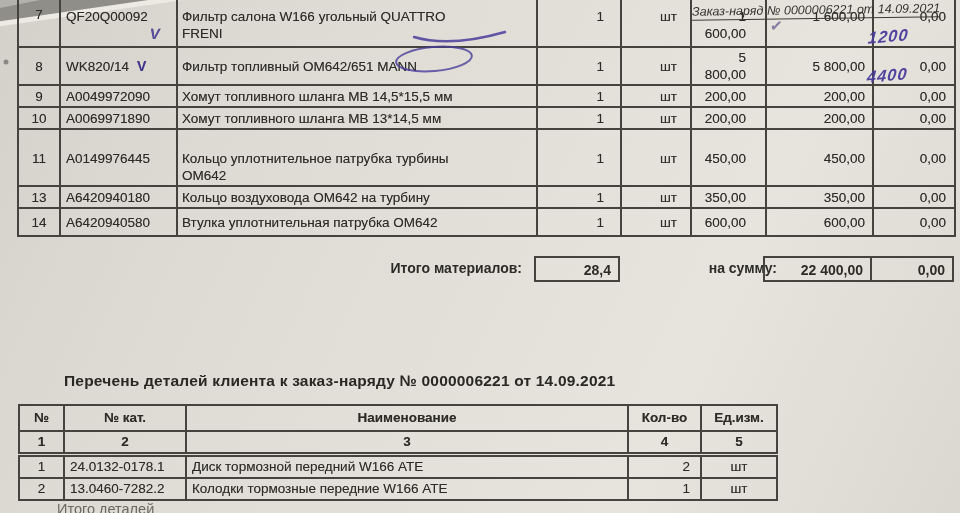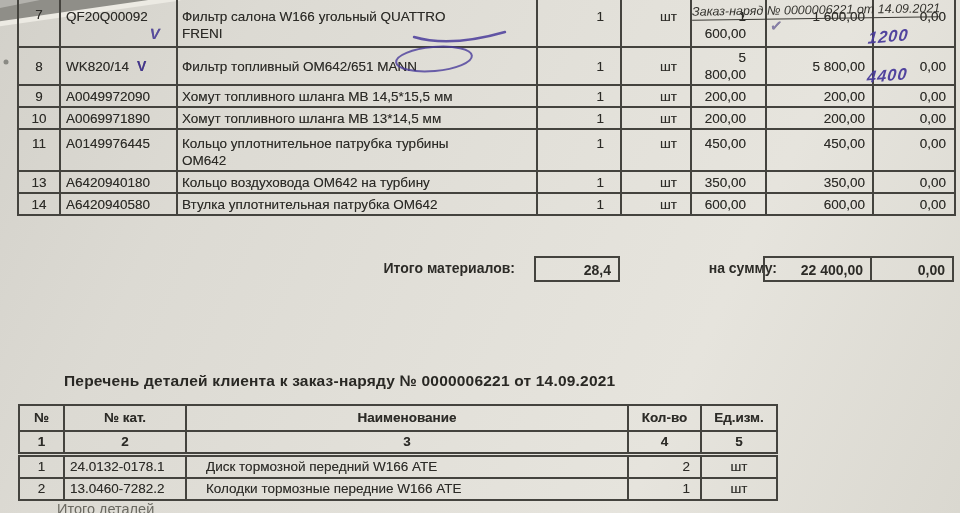--- a/index.html
+++ b/index.html
@@ -23,21 +23,21 @@
   table.t1 td{border:2px solid #44433e;padding:1px 4px;vertical-align:middle;background:transparent;}
   table.t1 .c-num{text-align:center;}
   table.t1 .c-part{padding-left:5px;}
   table.t1 .c-qty{text-align:right;padding-right:16px;}
   table.t1 .c-unit{text-align:right;padding-right:13px;}
   table.t1 .c-price{text-align:right;padding-right:19px;}
   table.t1 .c-sum{text-align:right;padding-right:7px;position:relative;}
   table.t1 .c-disc{text-align:right;padding-right:8px;position:relative;}
   tr.r7 td{vertical-align:top;padding-top:24px;}
   tr.r7 td.c-num{padding-top:22px;}
-  tr.top-align td{vertical-align:top;padding-top:5px;}
+  tr.top-align td{vertical-align:top;padding-top:20px;}
 
   .check-v{
     text-align:right;padding-right:12px;color:#4a3c9b;font-weight:bold;font-size:15px;
     transform:skewX(-10deg);opacity:.9;
   }
   .check-bold{color:#43358f;font-weight:bold;font-size:14px;margin-left:8px;letter-spacing:-2px;}
   .sum-check{
     position:absolute;left:3px;bottom:7px;color:#756c9f;font-size:15px;font-weight:bold;
     transform:rotate(6deg);opacity:.85;
   }
@@ -53,21 +53,21 @@
   .order-ref{
     position:absolute;right:20px;top:3px;z-index:3;
     font-style:italic;font-size:12.5px;color:#33322d;
     border-bottom:1.5px solid #3a3934;padding-bottom:1px;
     transform:rotate(-0.8deg);
   }
 
   
   .totals{position:absolute;left:0;top:256px;width:960px;height:26px;z-index:2;font-weight:bold;font-size:14px;}
   .totals>div{position:absolute;line-height:24px;}
-  .tot-label1{left:233px;width:282px;text-align:right;}
+  .tot-label1{left:240px;width:282px;text-align:right;}
   .tot-box{border:2px solid #44433e;height:26px;box-sizing:border-box;text-align:right;line-height:21px;padding-right:7px;}
   .tot-qty{left:534px;width:86px;}
   .tot-label2{left:640px;width:137px;text-align:right;}
   .tot-sum{left:763px;width:109px;}
   .tot-disc{left:870px;width:84px;}
 
   .amount-words{position:absolute;left:18px;top:287px;font-size:14px;color:#3a3934;z-index:2;}
 
   
   .client-title{position:absolute;left:64px;top:372px;font-size:15.5px;font-weight:bold;color:#292824;z-index:2;letter-spacing:.2px;}
@@ -75,21 +75,21 @@
     position:absolute;left:18px;top:404px;width:758px;z-index:2;
     border-collapse:collapse;table-layout:fixed;font-size:13.5px;line-height:16px;
     text-shadow:0 0 .5px rgba(40,40,34,.4);
   }
   table.t2 td{border:2px solid #44433e;padding:1px 4px;}
   table.t2 tr.hdr td{text-align:center;font-weight:bold;height:22px;vertical-align:middle;}
   table.t2 tr.nums td{text-align:center;font-weight:bold;height:18px;border-bottom:5px double #44433e;}
   table.t2 tr.data td{height:18px;}
   table.t2 .c2-num{text-align:center;}
   table.t2 .c2-part{padding-left:5px;}
-  table.t2 .c2-name{padding-left:19px;margin-top:32px;}
+  table.t2 .c2-name{padding-left:5px;margin-top:32px;}
   table.t2 .c2-qty{text-align:right;padding-right:10px;}
   table.t2 .c2-unit{text-align:center;}
 
   .footer-partial{position:absolute;left:57px;top:501px;font-size:14.5px;color:#55544c;opacity:.85;z-index:2;}
 </style>
 </head>
 <body>
 
 <div class="photo">
 
@@ -187,21 +187,21 @@
     <tr style="height:22px">
       <td class="c-num">13</td>
       <td class="c-part">A6420940180</td>
       <td class="c-name">Кольцо воздуховода ОМ642 на турбину</td>
       <td class="c-qty">1</td>
       <td class="c-unit">шт</td>
       <td class="c-price">350,00</td>
       <td class="c-sum">350,00</td>
       <td class="c-disc">0,00</td>
     </tr>
-    <tr style="height:22px">
+    <tr style="height:28px">
       <td class="c-num">14</td>
       <td class="c-part">A6420940580</td>
       <td class="c-name">Втулка уплотнительная патрубка ОМ642</td>
       <td class="c-qty">1</td>
       <td class="c-unit">шт</td>
       <td class="c-price">600,00</td>
       <td class="c-sum">600,00</td>
       <td class="c-disc">0,00</td>
     </tr>
   </tbody>

